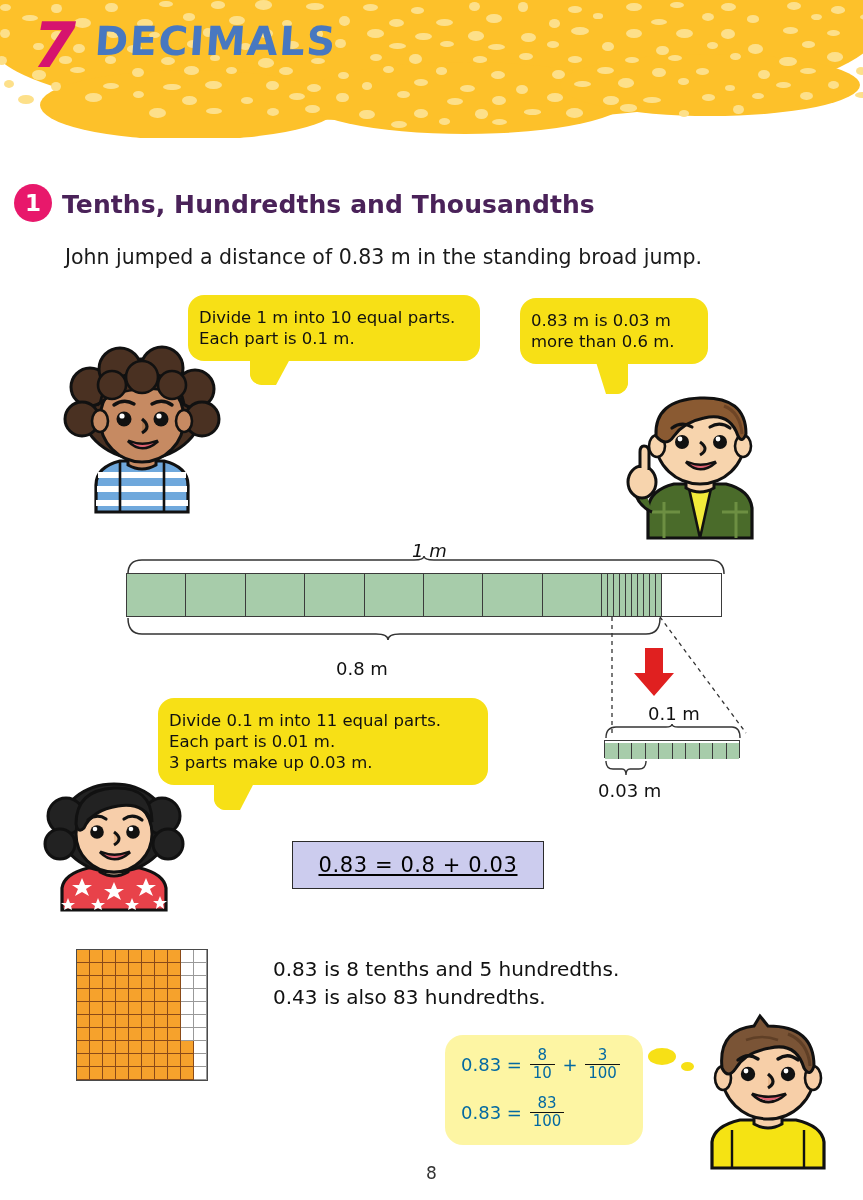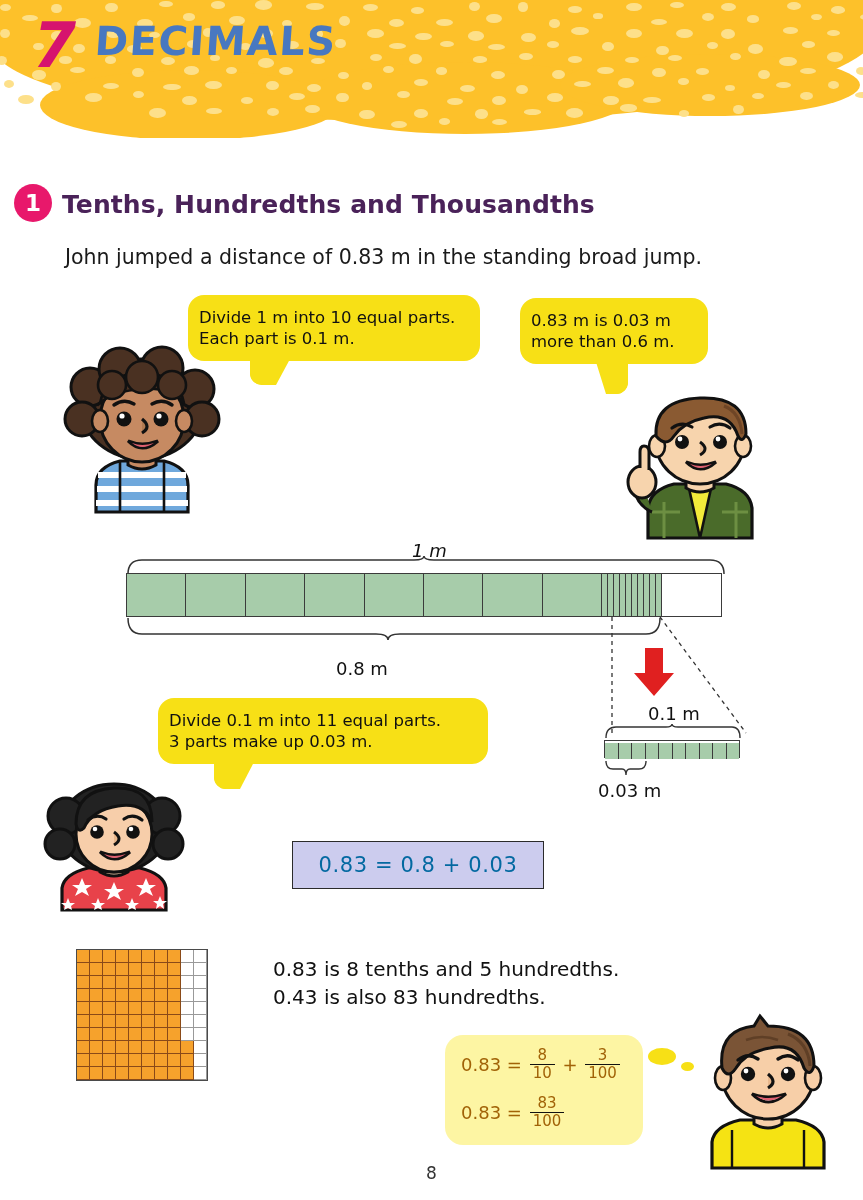--- a/index.html
+++ b/index.html
@@ -195,22 +195,23 @@
   }
   .mini-cell:last-child { border-right: 0; }
 
   
   #eq-box {
     position: absolute; left: 292px; top: 841px;
     width: 252px; height: 48px;
     background: #ccccee;
     border: 1.6px solid #2b2b2b;
     display: flex; align-items: center; justify-content: center;
-    font-size: 21px; color: #0369a1;
+    font-size: 21px; color: #000000;
     letter-spacing: 0.6px;
+    text-decoration: underline;
   }
 
   
   #grid100 {
     position: absolute; left: 76px; top: 949px;
     width: 132px; height: 132px;
     display: grid;
     grid-template-columns: repeat(10, 1fr);
     grid-template-rows: repeat(10, 1fr);
     border: 1.4px solid #4a4a4a;
@@ -233,21 +234,21 @@
   .frac {
     display: inline-block;
     vertical-align: middle;
     text-align: center;
     margin: 0 2px;
     position: relative;
     top: -1px;
   }
   .frac .num { display: block; font-size: 15px; line-height: 1.05; padding: 0 3px; }
   .frac .den { display: block; font-size: 15px; line-height: 1.15; border-top: 1.4px solid #111; padding: 0 3px; }
-  .eqline { font-size: 18px; color: #a16207; white-space: nowrap; }
+  .eqline { font-size: 18px; color: #0369a1; white-space: nowrap; }
   .eqline + .eqline { margin-top: 14px; }
 
   
   .page-num {
     position: absolute; left: 0; top: 1163px;
     width: 863px; text-align: center;
     font-size: 17px; color: #333;
   }
 
   svg { display: block; overflow: visible; }
@@ -580,20 +581,21 @@
 </div>
 
 <div class="bubble" id="bubble2">
   <div>0.83 m is 0.03 m</div>
   <div>more than 0.6 m.</div>
   <span class="btail"></span>
 </div>
 
 <div class="bubble" id="bubble3">
   <div>Divide 0.1 m into 11 equal parts.</div>
+  <div>Each part is 0.01 m.</div>
   <div>3 parts make up 0.03 m.</div>
   <span class="btail"></span>
 </div>
 
 <div class="lbl" style="left:412px; top:540px;font-style:italic;">1 m</div>
 
 <svg class="bar-wrap" style="left:126px; top:556px;" width="600" height="20">
   <path d="M2 18 Q2 4 16 4 L288 4 Q298 4 298 0 Q298 4 308 4 L584 4 Q598 4 598 18" fill="none" stroke="#333" stroke-width="1.5"></path>
 </svg>
 

